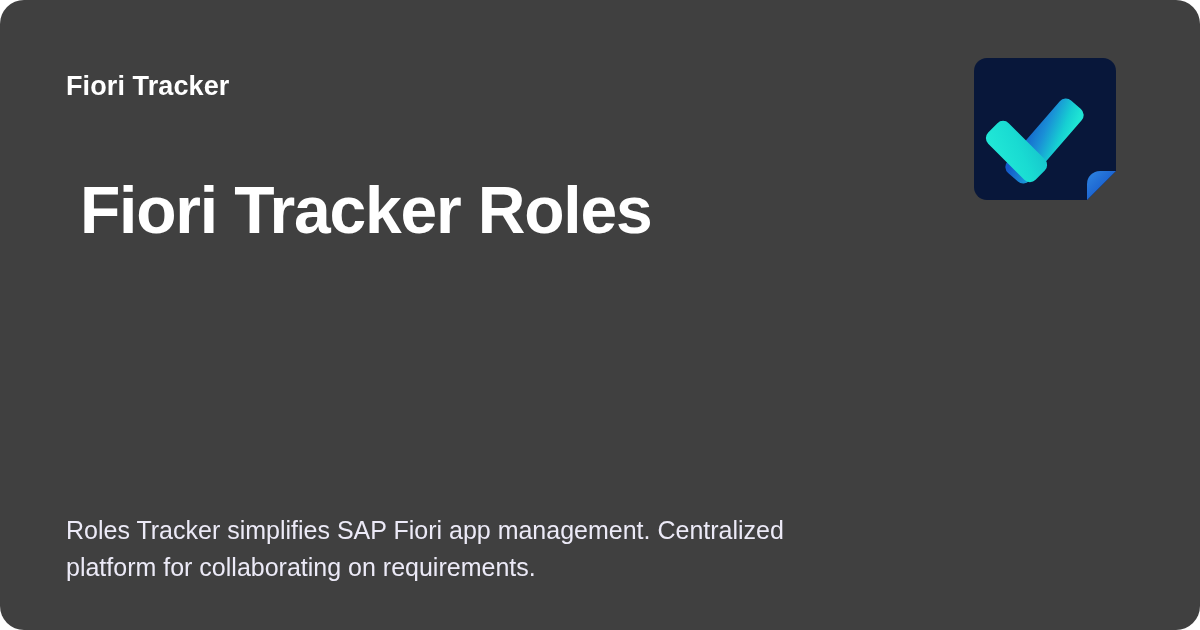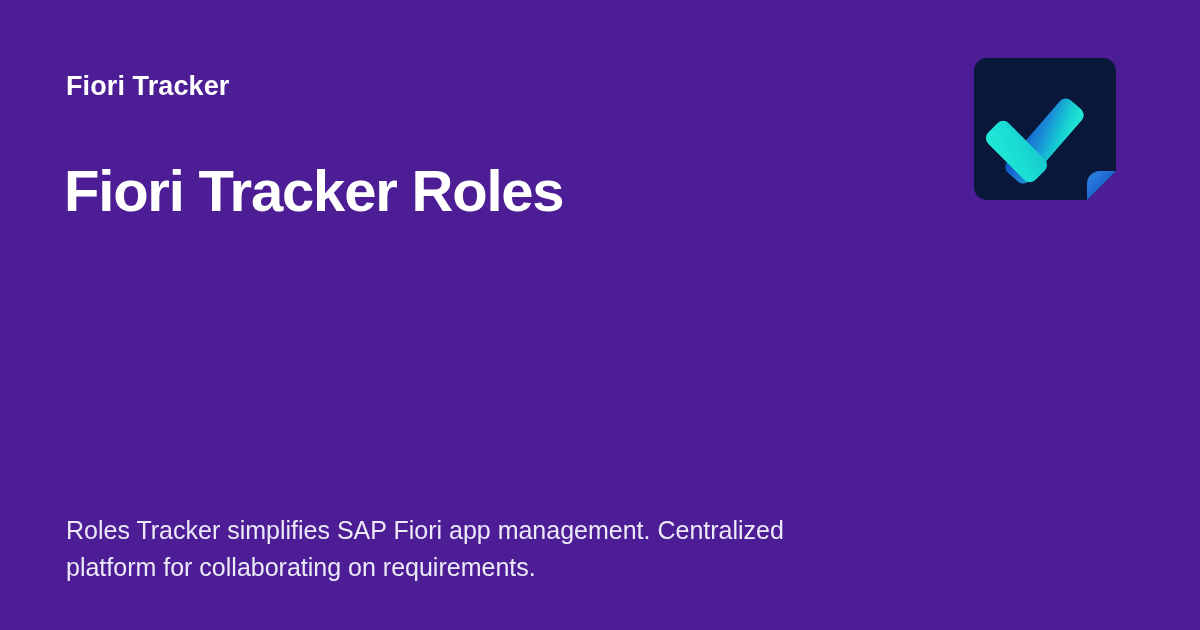--- a/index.html
+++ b/index.html
@@ -11,22 +11,23 @@
     height: 630px;
     overflow: hidden;
     font-family: "Liberation Sans", sans-serif;
     -webkit-font-smoothing: antialiased;
   }
 
   #og-card {
     position: relative;
     width: 1200px;
     height: 630px;
-    background: #4c1d95;
+    background: #404040;
     box-sizing: border-box;
+    border-radius: 24px;
   }
 
   
   #brand-name {
     position: absolute;
     left: 66px;
     top: 70px;
     font-size: 27px;
     font-weight: bold;
     color: #ffffff;
@@ -48,26 +49,26 @@
     width: 142px;
     height: 142px;
   }
 
   
   #page-title {
     position: absolute;
     left: 64px;
     top: 160px;
     width: 900px;
-    font-size: 58px;
+    font-size: 66px;
     font-weight: bold;
     color: #ffffff;
     line-height: 1.06;
     letter-spacing: -1.2px;
-    margin: 0;
+    margin: 16px;
   }
 
   
   #description {
     position: absolute;
     left: 66px;
     top: 512px;
     width: 800px;
     font-size: 25px;
     font-weight: normal;

